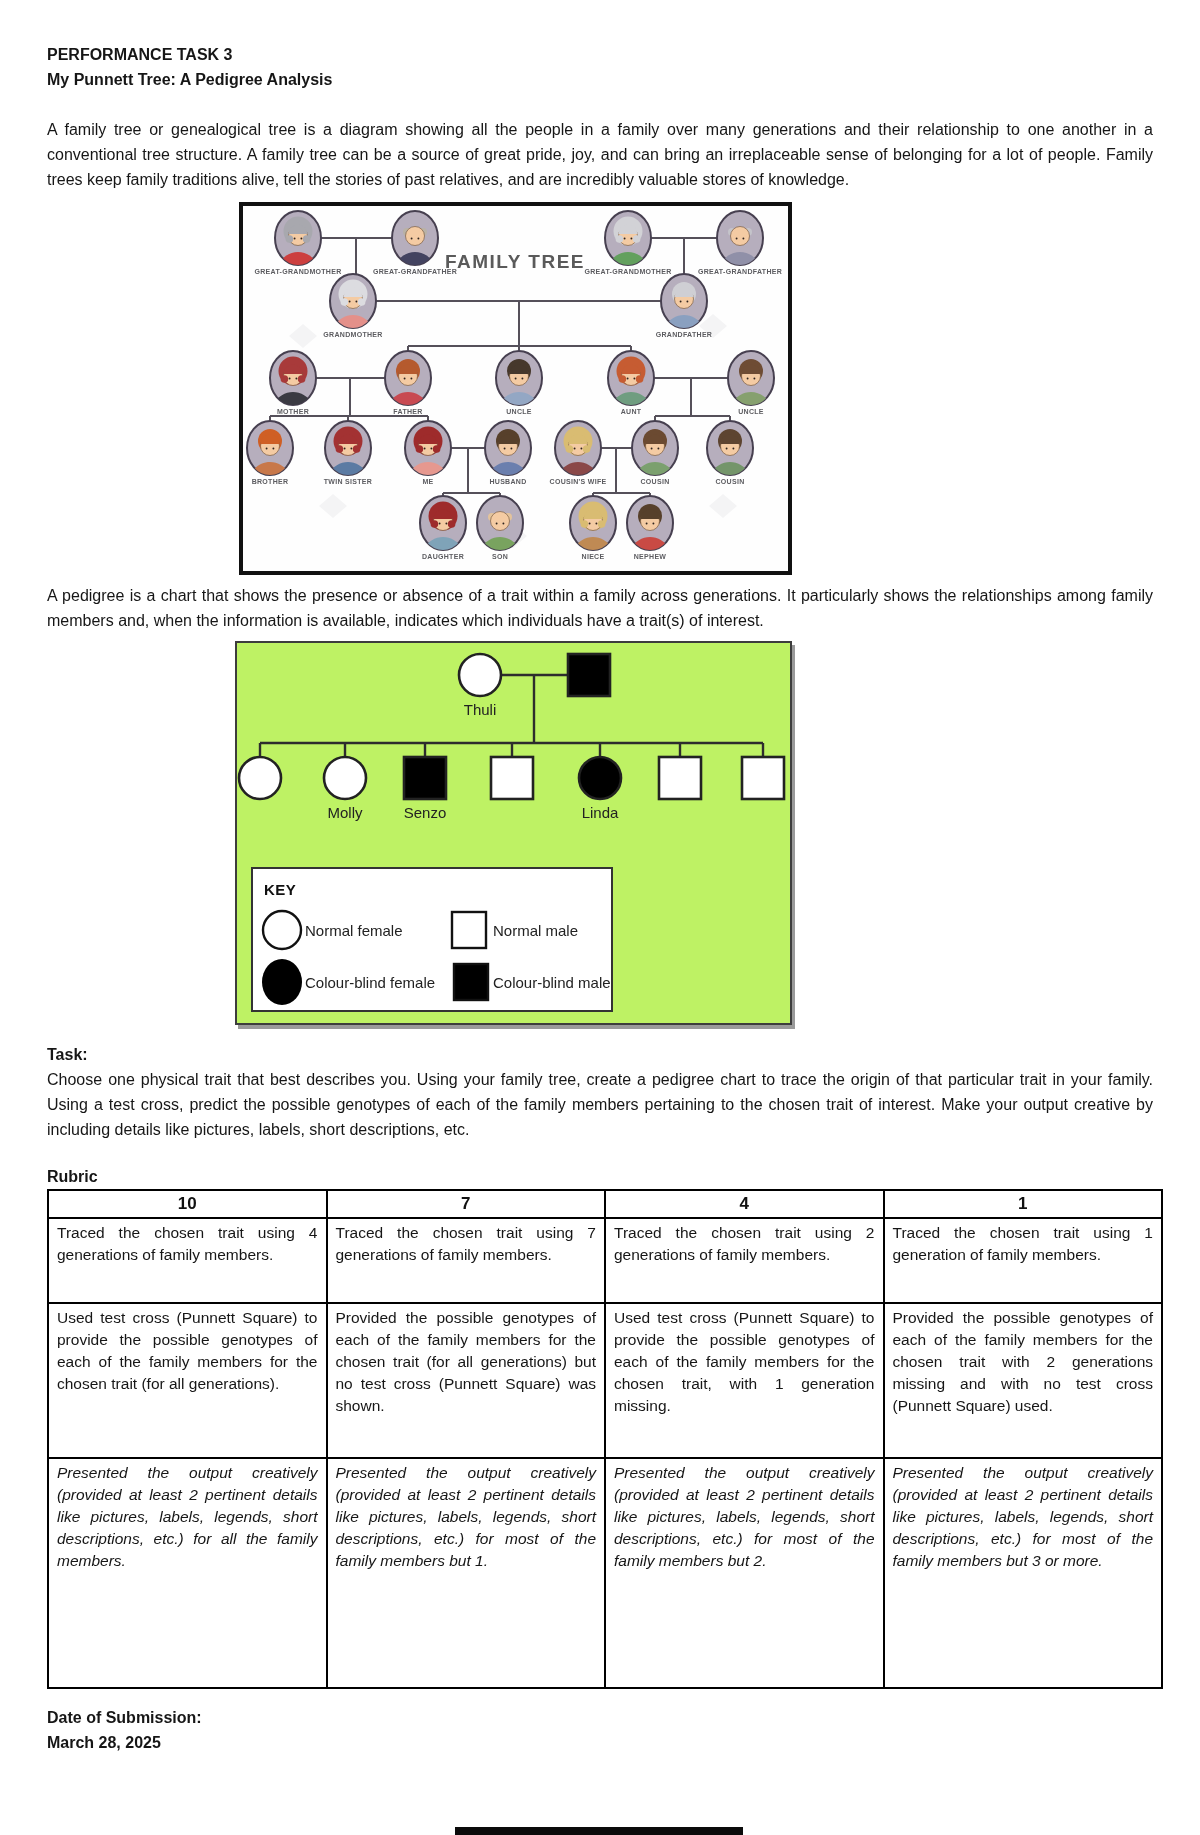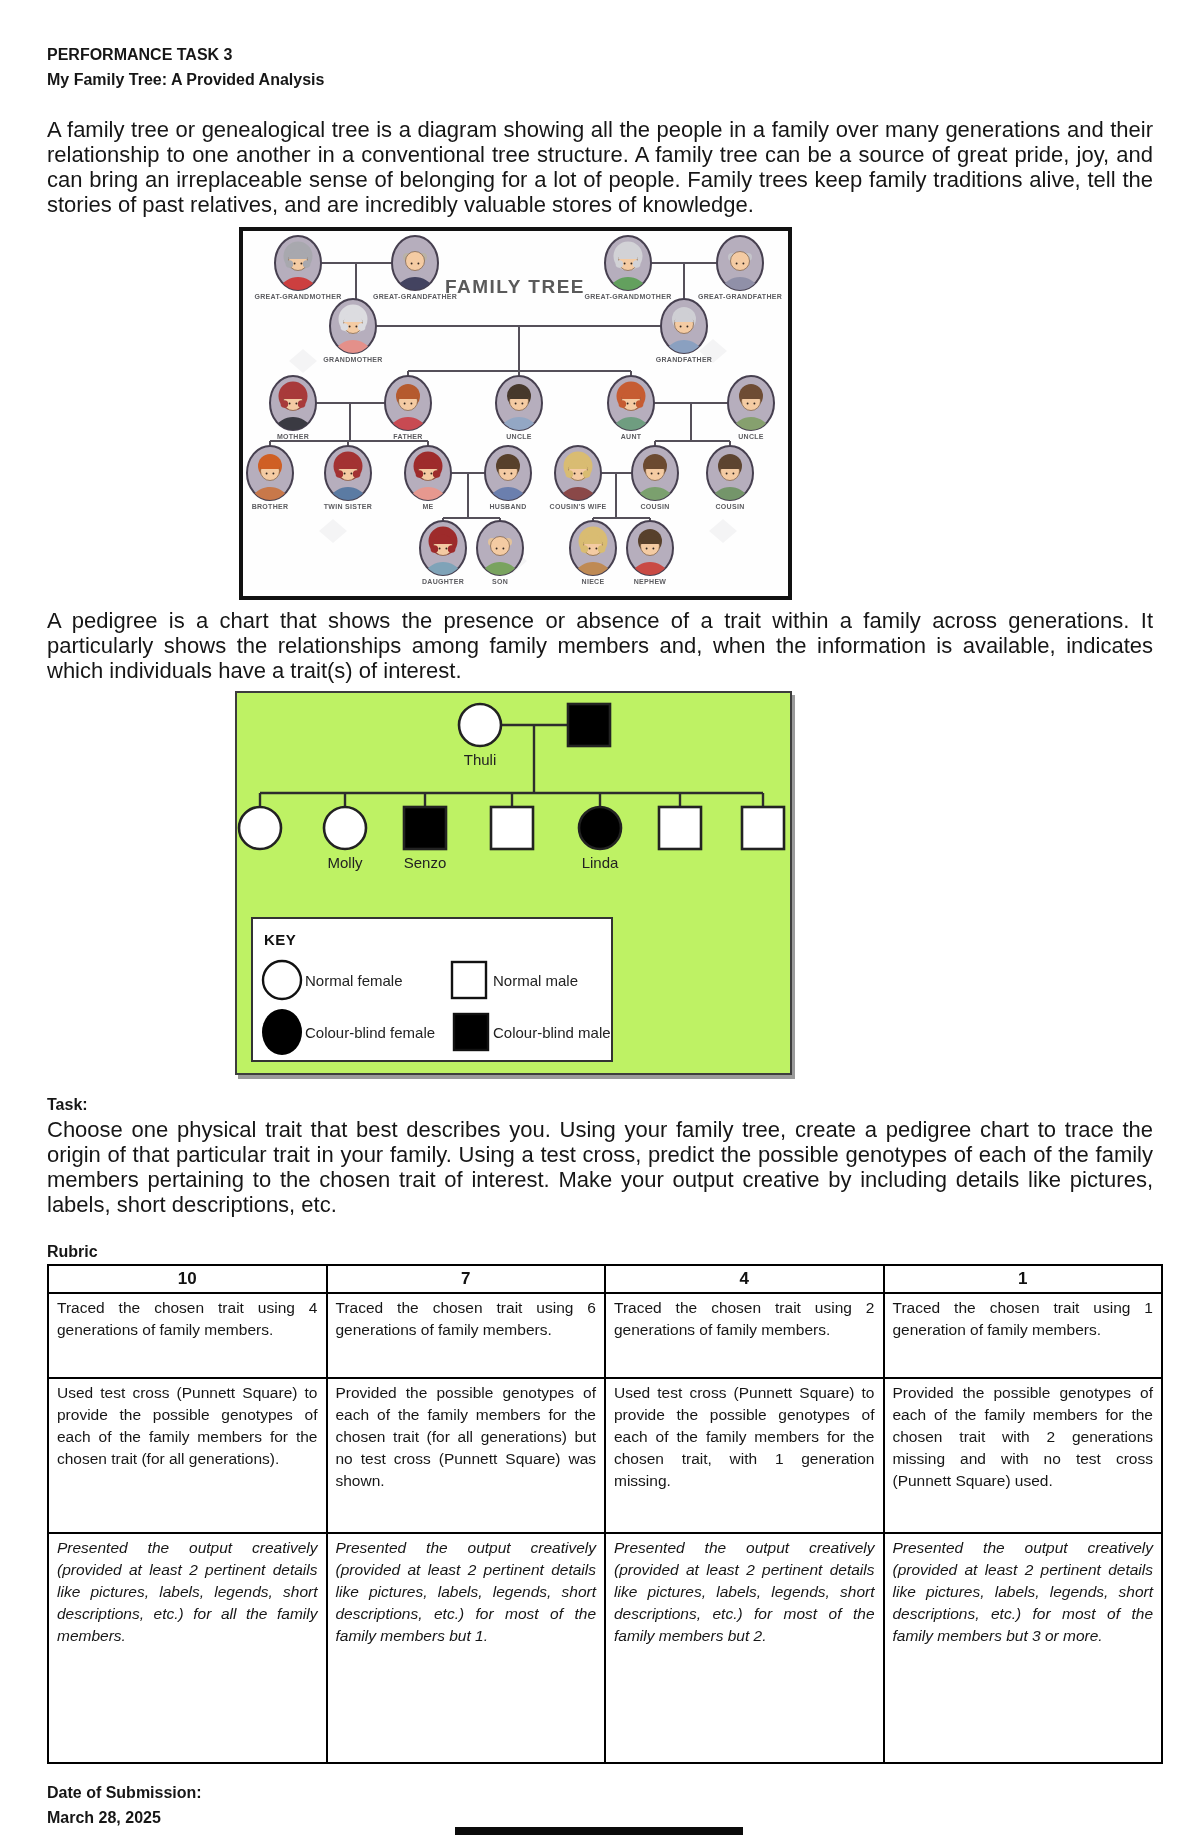--- a/index.html
+++ b/index.html
@@ -2,21 +2,21 @@
 <html><head>
 <meta charset="utf-8">
 <style>
   html,body{margin:0;padding:0;background:#fff;}
   .page{
     width:1200px;height:1835px;box-sizing:border-box;position:relative;
     background:#fff;padding:42px 47px 12px 47px;overflow:hidden;
     font-family:"Liberation Sans",sans-serif;color:#161616;
   }
   .h{font-weight:bold;font-size:16px;line-height:25px;}
-  .para{font-size:22px;line-height:25px;text-align:justify;margin:0;}
+  .para{font-size:16px;line-height:25px;text-align:justify;margin:0;}
   .p1{margin-top:25px;}
   figure{margin:0;padding:0;}
   .ft-box{margin:10px 0 0 192px;width:545px;height:365px;border:4px solid #111;background:#fefefe;}
   .p2{margin-top:8px;}
   .pd-box{margin:8px 0 0 188px;width:553px;height:380px;border:2px solid #3d3d3d;
           box-shadow:3px 4px 0 #9a9a9a;background:#bef264;}
   .task-h{margin-top:17px;}
   .rubric-h{margin-top:22px;}
   table.rubric{width:1116px;border-collapse:collapse;table-layout:fixed;margin-top:0;}
   .rubric th{border:2px solid #000;font-size:17px;font-weight:bold;height:26px;text-align:center;padding:0;color:#111;}
@@ -24,21 +24,21 @@
              vertical-align:top;padding:3px 8px 0 8px;}
   .date-h{margin-top:16px;}
   .bottom-bar{position:absolute;left:455px;top:1827px;width:288px;height:8px;background:#0b0b0b;}
   svg{display:block;font-family:"Liberation Sans",sans-serif;}
 </style>
 </head>
 <body>
 
 <div class="page">
   <div class="h">PERFORMANCE TASK 3</div>
-  <div class="h">My Family Tree: A Provided Analysis</div>
+  <div class="h">My Punnett Tree: A Pedigree Analysis</div>
 
   <p class="para p1">A family tree or genealogical tree is a diagram showing all the people in a family over many generations and their relationship to one another in a conventional tree structure. A family tree can be a source of great pride, joy, and can bring an irreplaceable sense of belonging for a lot of people. Family trees keep family traditions alive, tell the stories of past relatives, and are incredibly valuable stores of knowledge.</p>
 
   <figure class="ft-box">
     <svg id="ft-svg" width="545" height="365" viewBox="0 0 545 365">
         <path d="M60 118 l14 12 l-14 12 l-14-12 Z" fill="rgba(60,60,80,0.05)"></path>
         <path d="M470 108 l14 12 l-14 12 l-14-12 Z" fill="rgba(60,60,80,0.05)"></path>
         <path d="M90 288 l14 12 l-14 12 l-14-12 Z" fill="rgba(60,60,80,0.05)"></path>
         <path d="M480 288 l14 12 l-14 12 l-14-12 Z" fill="rgba(60,60,80,0.05)"></path>
         <path d="M270 318 l14 12 l-14 12 l-14-12 Z" fill="rgba(60,60,80,0.05)"></path>
@@ -498,21 +498,21 @@
         <tr>
           <th>10</th>
           <th>7</th>
           <th>4</th>
           <th>1</th>
         </tr>
       </thead>
     <tbody id="rub-body">
         <tr style="height: 85px;">
           <td>Traced the chosen trait using 4 generations of family members.</td>
-          <td>Traced the chosen trait using 6 generations of family members.</td>
+          <td>Traced the chosen trait using 7 generations of family members.</td>
           <td>Traced the chosen trait using 2 generations of family members.</td>
           <td>Traced the chosen trait using 1 generation of family members.</td>
         </tr>
         <tr style="height: 155px;">
           <td>Used test cross (Punnett Square) to provide the possible genotypes of each of the family members for the chosen trait (for all generations).</td>
           <td>Provided the possible genotypes of each of the family members for the chosen trait (for all generations) but no test cross (Punnett Square) was shown.</td>
           <td>Used test cross (Punnett Square) to provide the possible genotypes of each of the family members for the chosen trait, with 1 generation missing.</td>
           <td>Provided the possible genotypes of each of the family members for the chosen trait with 2 generations missing and with no test cross (Punnett Square) used.</td>
         </tr>
         <tr style="height: 230px; font-style: italic;">

